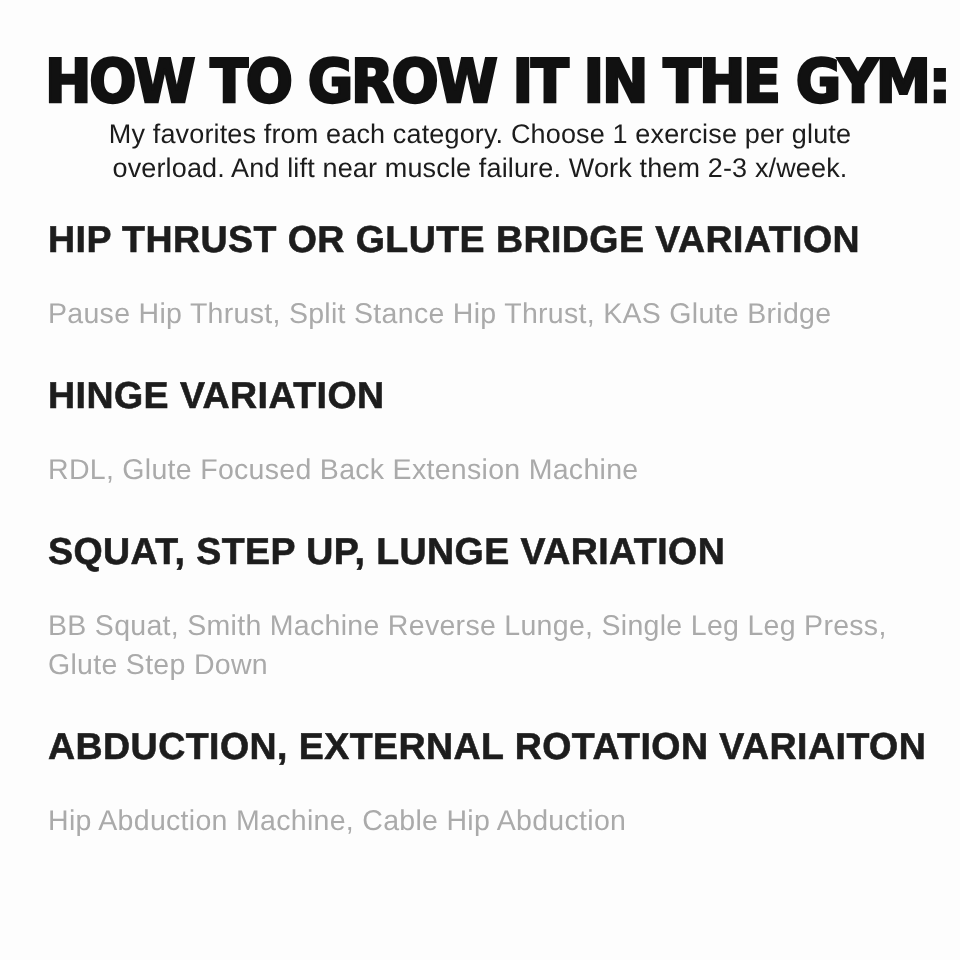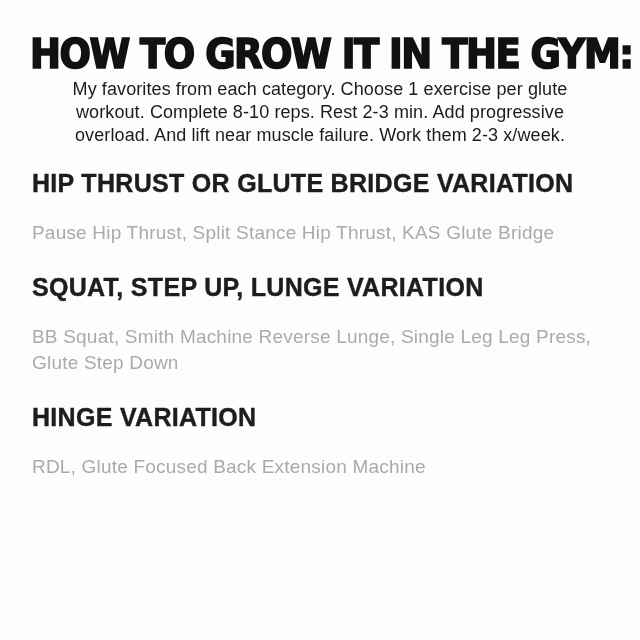--- a/index.html
+++ b/index.html
@@ -67,36 +67,39 @@
 </style>
 </head>
 <body>
 
 <div class="poster">
 
   <h1 class="title">HOW TO GROW IT IN THE GYM:</h1>
 
   <div class="intro">
     <div>My favorites from each category. Choose 1 exercise per glute</div>
-    <div>workout. Complete 8-10 reps. Rest 2-3 min. Add progressive</div>
     <div>overload. And lift near muscle failure. Work them 2-3 x/week.</div>
   </div>
 
   <div class="sections">
 
     <div class="section">
       <h2 class="section-heading">HIP THRUST OR GLUTE BRIDGE VARIATION</h2>
       <p class="section-exercises">Pause Hip Thrust, Split Stance Hip Thrust, KAS Glute Bridge</p>
     </div>
 
     <div class="section">
+      <h2 class="section-heading">HINGE VARIATION</h2>
+      <p class="section-exercises">RDL, Glute Focused Back Extension Machine</p>
+    </div>
+
+    <div class="section">
       <h2 class="section-heading">SQUAT, STEP UP, LUNGE VARIATION</h2>
       <p class="section-exercises">BB Squat, Smith Machine Reverse Lunge, Single Leg Leg Press, Glute Step Down</p>
     </div>
 
     <div class="section">
-      <h2 class="section-heading">HINGE VARIATION</h2>
-      <p class="section-exercises">RDL, Glute Focused Back Extension Machine</p>
+      <h2 class="section-heading">ABDUCTION, EXTERNAL ROTATION VARIAITON</h2>
+      <p class="section-exercises">Hip Abduction Machine, Cable Hip Abduction</p>
     </div>
-
 
   </div>
 </div>
 
 </body></html>

